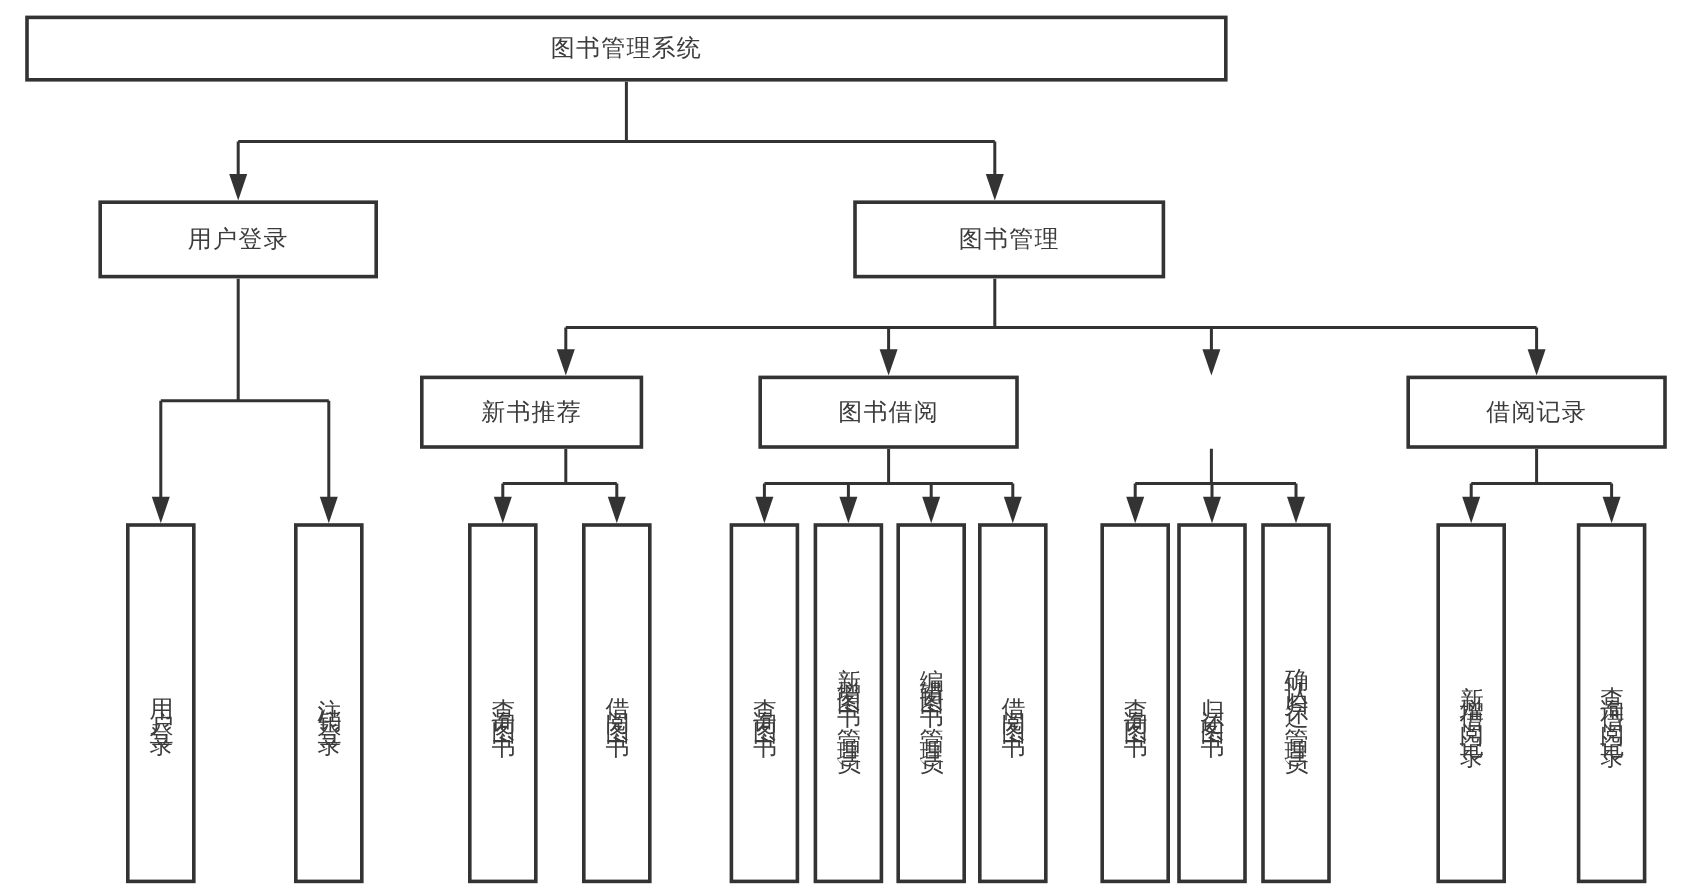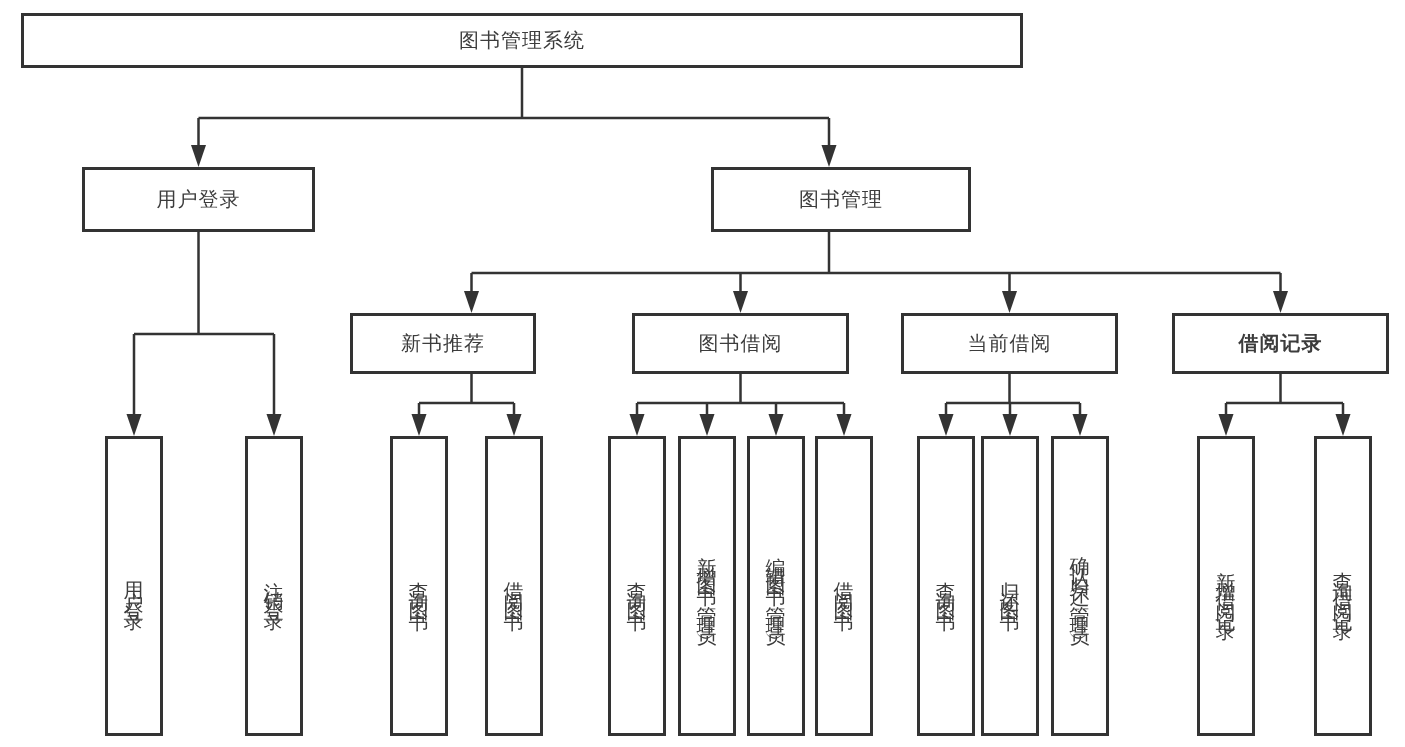--- a/index.html
+++ b/index.html
@@ -89,22 +89,21 @@
     </g>
   </svg>
 
   <div class="node" style="left:21px; top:13px; width:1002px; height:55px;">图书管理系统</div>
 
   <div class="node" style="left:82px; top:167px; width:233px; height:65px;">用户登录</div>
   <div class="node" style="left:711px; top:167px; width:260px; height:65px;">图书管理</div>
 
   <div class="node" style="left:350px; top:313px; width:186px; height:61px;">新书推荐</div>
   <div class="node" style="left:632px; top:313px; width:217px; height:61px;">图书借阅</div>
-  <div class="node" style="left:901px; top:313px; width:217px; height:61px;">当前借阅</div>
-  <div class="node" style="left:1172px; top:313px; width:217px; height:61px;font-weight:bold;">借阅记录</div>
+  <div class="node" style="left:1172px; top:313px; width:217px; height:61px;">借阅记录</div>
 
   <div class="node v-node" style="left:105px; top:436px; width:58px; height:300px;">
     <span>用户登录</span>
   </div>
   <div class="node v-node" style="left:245px; top:436px; width:58px; height:300px;">
     <span>注销登录</span>
   </div>
 
   <div class="node v-node" style="left:390px; top:436px; width:58px; height:300px;">
     <span>查询图书</span>

